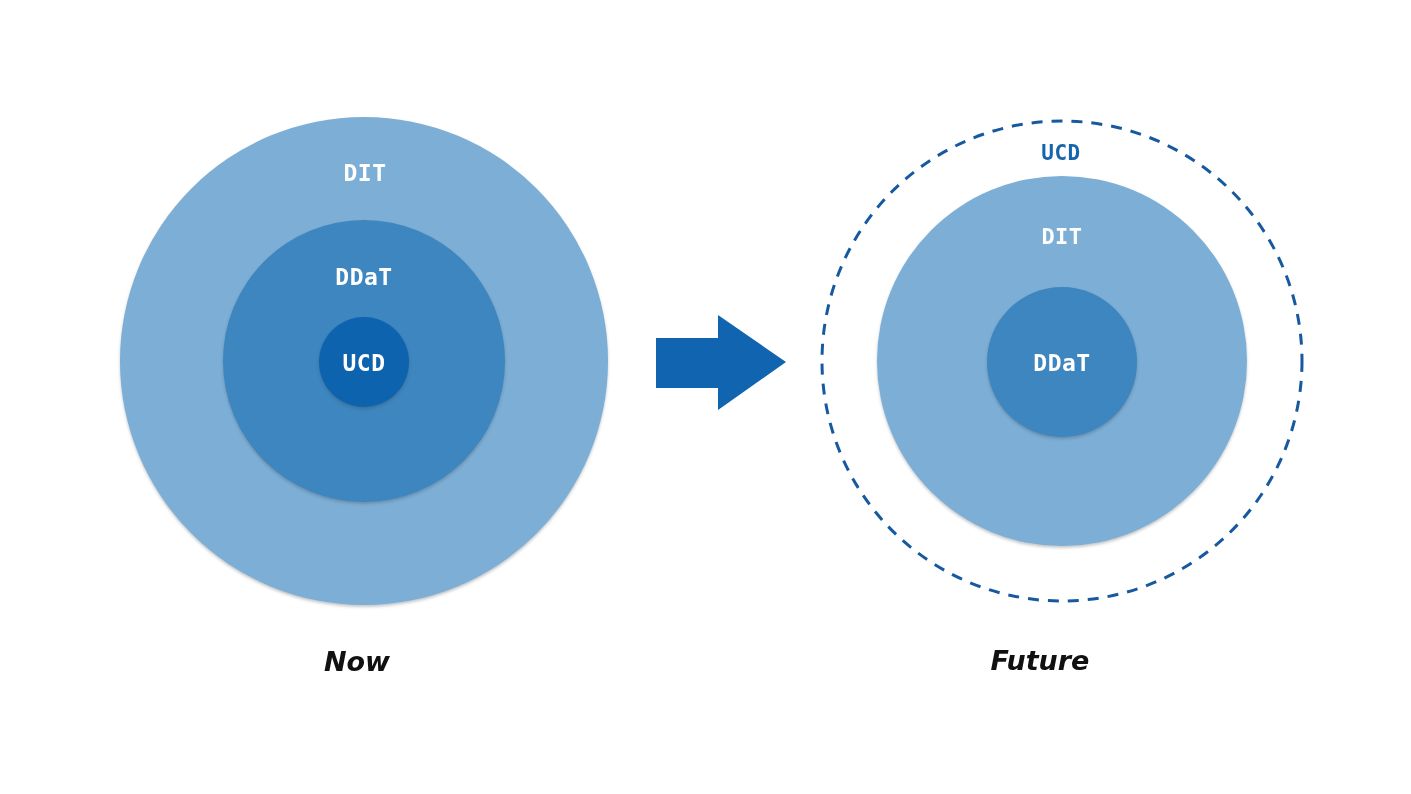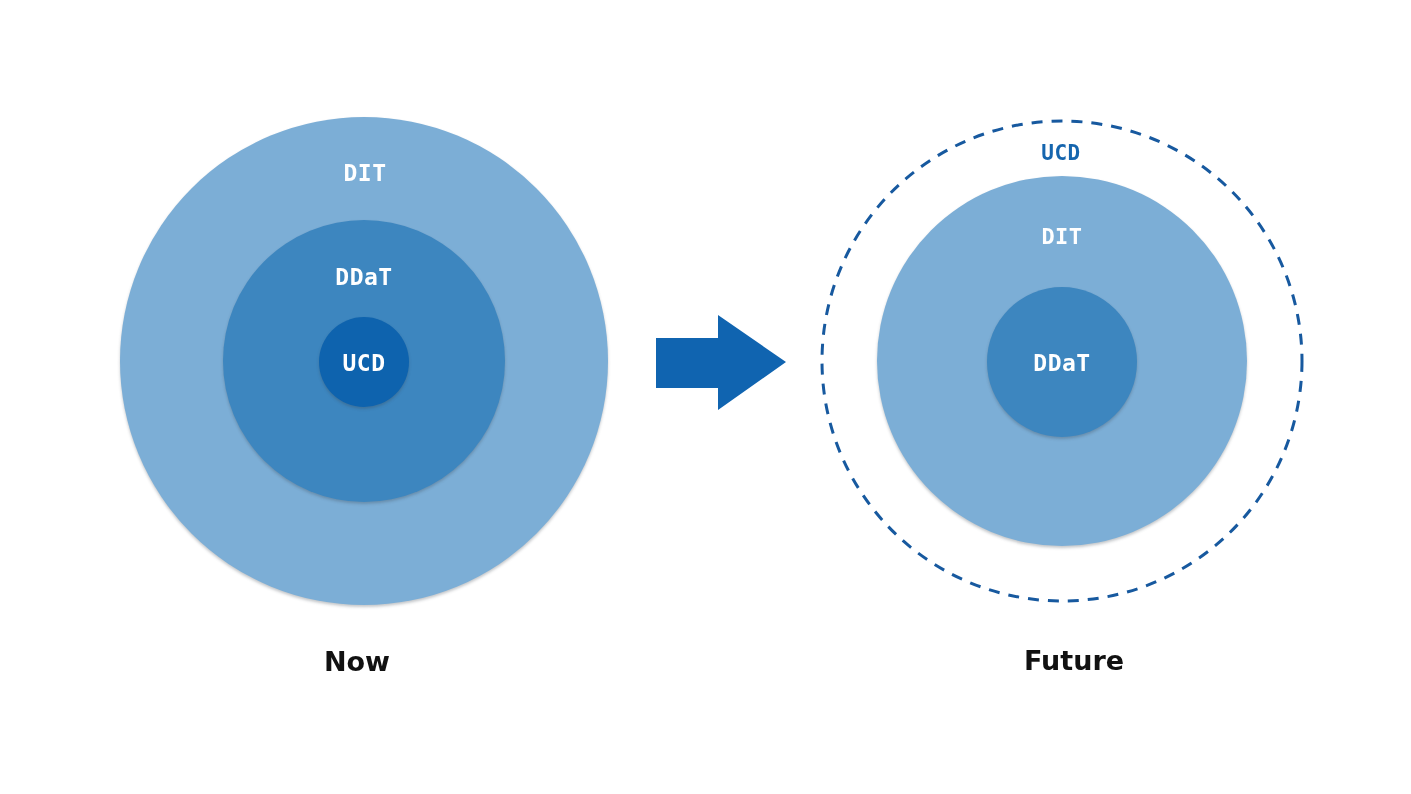--- a/index.html
+++ b/index.html
@@ -42,20 +42,21 @@
   }
   .caption {
     position: absolute;
     width: 200px;
     text-align: center;
     font-family: "DejaVu Sans", "Liberation Sans", sans-serif;
     font-weight: bold;
     font-size: 27px;
     color: var(--caption-text, #111111);
     user-select: none;
+    font-style: italic;
   }
   svg { position: absolute; display: block; }
   .dashed-ring circle {
     fill: none;
     stroke: var(--dashed-ring, #17599F);
     stroke-width: 3;
     stroke-dasharray: 11 9;
   }
   .arrow polygon {
     fill: var(--arrow, #1064B0);
@@ -87,16 +88,16 @@
       <circle cx="242" cy="242" r="240"></circle>
     </svg>
 
     <div class="circle ring-light" style="left:869px; top:176px; width:370px; height:370px;"></div>
     <div class="circle ring-medium" style="left:979px; top:287px; width:150px; height:150px;"></div>
 
     <span class="ring-label ucd-future" style="left:1003px; top:138px; width:100px;">UCD</span>
     <span class="ring-label" style="left:1004px; top:222px; width:100px; font-size:22px;">DIT</span>
     <span class="ring-label" style="left:994px; top:348px; width:120px;">DDaT</span>
 
-    <div class="caption" style="left:966px; top:645px;">Future</div>
+    <div class="caption" style="left:932px; top:645px;">Future</div>
   </section>
 
 </div>
 
 </body></html>

